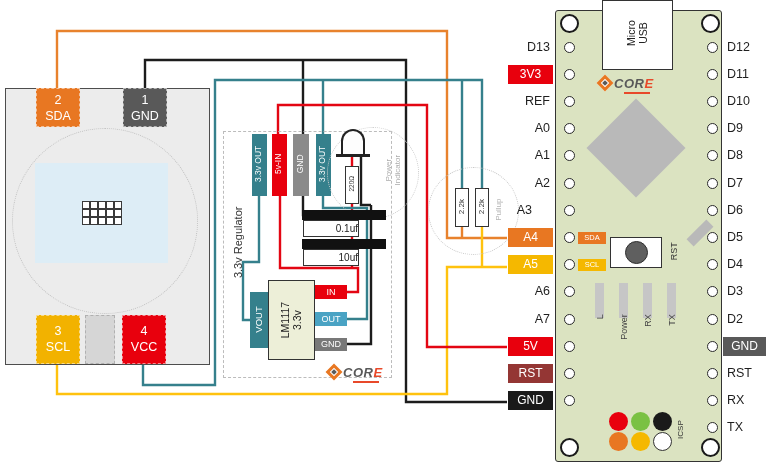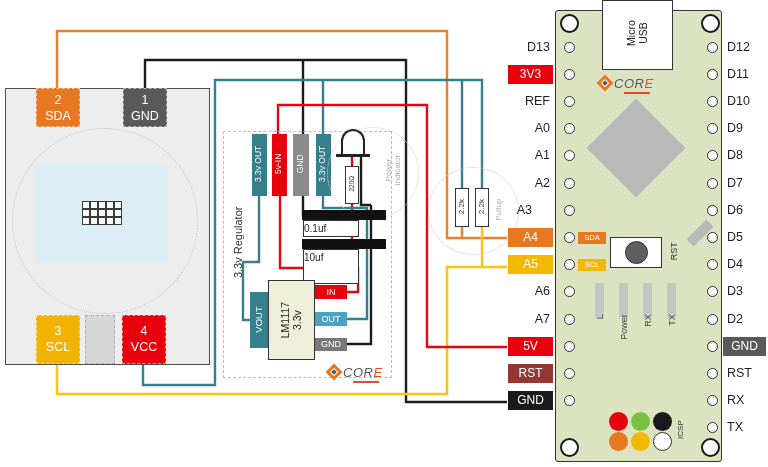--- a/index.html
+++ b/index.html
@@ -14,29 +14,29 @@
         border:2.6px solid #1a1a1a;box-sizing:border-box}
   .plabel{width:45px;height:19px;line-height:19px;text-align:right;font-size:12.5px;color:#1f1f1f}
   .pbox{width:45px;height:19px;line-height:19px;text-align:center;font-size:12px;color:#fff}
   .rlabel{width:45px;height:19px;line-height:19px;text-align:left;font-size:12.5px;color:#1f1f1f}
   .rbox{width:43px;height:19px;line-height:19px;text-align:center;font-size:12px;color:#fff}
   .sensor-pin{position:absolute;text-align:center;color:#fff;font-size:12.5px;line-height:1.3;
         box-sizing:border-box;border:1px dashed rgba(255,255,255,.55)}
   .res{position:absolute;background:#fff;border:1.5px solid #333;box-sizing:border-box}
   .cap-bar{position:absolute;background:#111}
   .cap-box{position:absolute;background:#fff;border:1.4px solid #333;box-sizing:border-box;
-        text-align:left;font-size:10px;line-height:15px;color:#222}
+        text-align:right;font-size:10px;line-height:15px;color:#222}
   .chip-pin{position:absolute;color:#fff;text-align:center;font-size:9px;box-sizing:border-box}
   #sensor-grid{position:absolute;display:grid;grid-template-columns:repeat(5,8px);grid-auto-rows:8px;gap:0px}
   .cell{box-sizing:border-box;border:1.2px solid #3a3a3a;background:#fff}
   .logo{position:absolute;display:flex;align-items:center;gap:3px;height:18px}
   .logo-diamond{position:relative;width:12px;height:12px;border:3px solid #e87722;
         transform:rotate(45deg);background:#fff;box-sizing:border-box;flex:0 0 auto}
   .logo-diamond i{position:absolute;left:1px;top:1px;width:4px;height:4px;background:#5a5a5a}
-  .logo-text{position:relative;font-style:italic;font-weight:normal;font-size:13px;letter-spacing:.5px;color:#595959}
+  .logo-text{position:relative;font-style:italic;font-weight:bold;font-size:13px;letter-spacing:.5px;color:#595959}
   .logo-text .e{color:#e8492a}
   .logo-url{position:absolute;left:10px;bottom:-3px;width:26px;height:2px;background:#e8492a}
   .icsp-dot{position:absolute;width:19px;height:19px;border-radius:50%;box-sizing:border-box}
   .ledbar{position:absolute;width:9px;height:35px;background:#c6c6c6}
 </style>
 </head>
 <body>
 
 <div id="scene">
 
@@ -120,21 +120,21 @@
   <div class="res" style="left:345px;top:166px;width:14px;height:38px"></div>
   <div class="vt" style="left:334px;top:180px;width:36px;font-size:6.5px;color:#333">220Ω</div>
   <div class="vt" style="left:351px;top:161px;width:84px;font-size:8px;color:#adadad">
     <span style="display:block">Power</span>
     <span style="display:block">Indicator</span>
   </div>
 
   <div class="cap-bar" style="left:302px;top:210px;width:84px;height:10px"></div>
   <div class="cap-box" style="left:303px;top:220px;width:56px;height:17px">0.1uf</div>
   <div class="cap-bar" style="left:302px;top:239px;width:84px;height:10px"></div>
-  <div class="cap-box" style="left:303px;top:249px;width:56px;height:35px">10uf</div>
+  <div class="cap-box" style="left:303px;top:249px;width:56px;height:17px">10uf</div>
 
   <div class="a" style="left:268px;top:280px;width:47px;height:80px;background:#edefd8;border:1.5px solid #333;box-sizing:border-box"></div>
   <div class="vt" style="left:253px;top:308px;width:76px;font-size:10.5px;color:#222">
     <span style="display:block">LM1117</span>
     <span style="display:block">3.3v</span>
   </div>
   <div class="a" style="left: 250px; top: 292px; width: 18px; height: 56px; background: rgb(53, 128, 140);"></div>
   <div class="vt" style="left:234px;top:314px;width:50px;font-size:9.5px;color:#fff">VOUT</div>
   <div class="chip-pin" style="left: 315px; top: 285px; width: 32px; height: 14px; line-height: 14px; background: rgb(232, 0, 13);">IN</div>
   <div class="chip-pin" style="left: 315px; top: 312px; width: 32px; height: 14px; line-height: 14px; background: rgb(74, 163, 196);">OUT</div>

